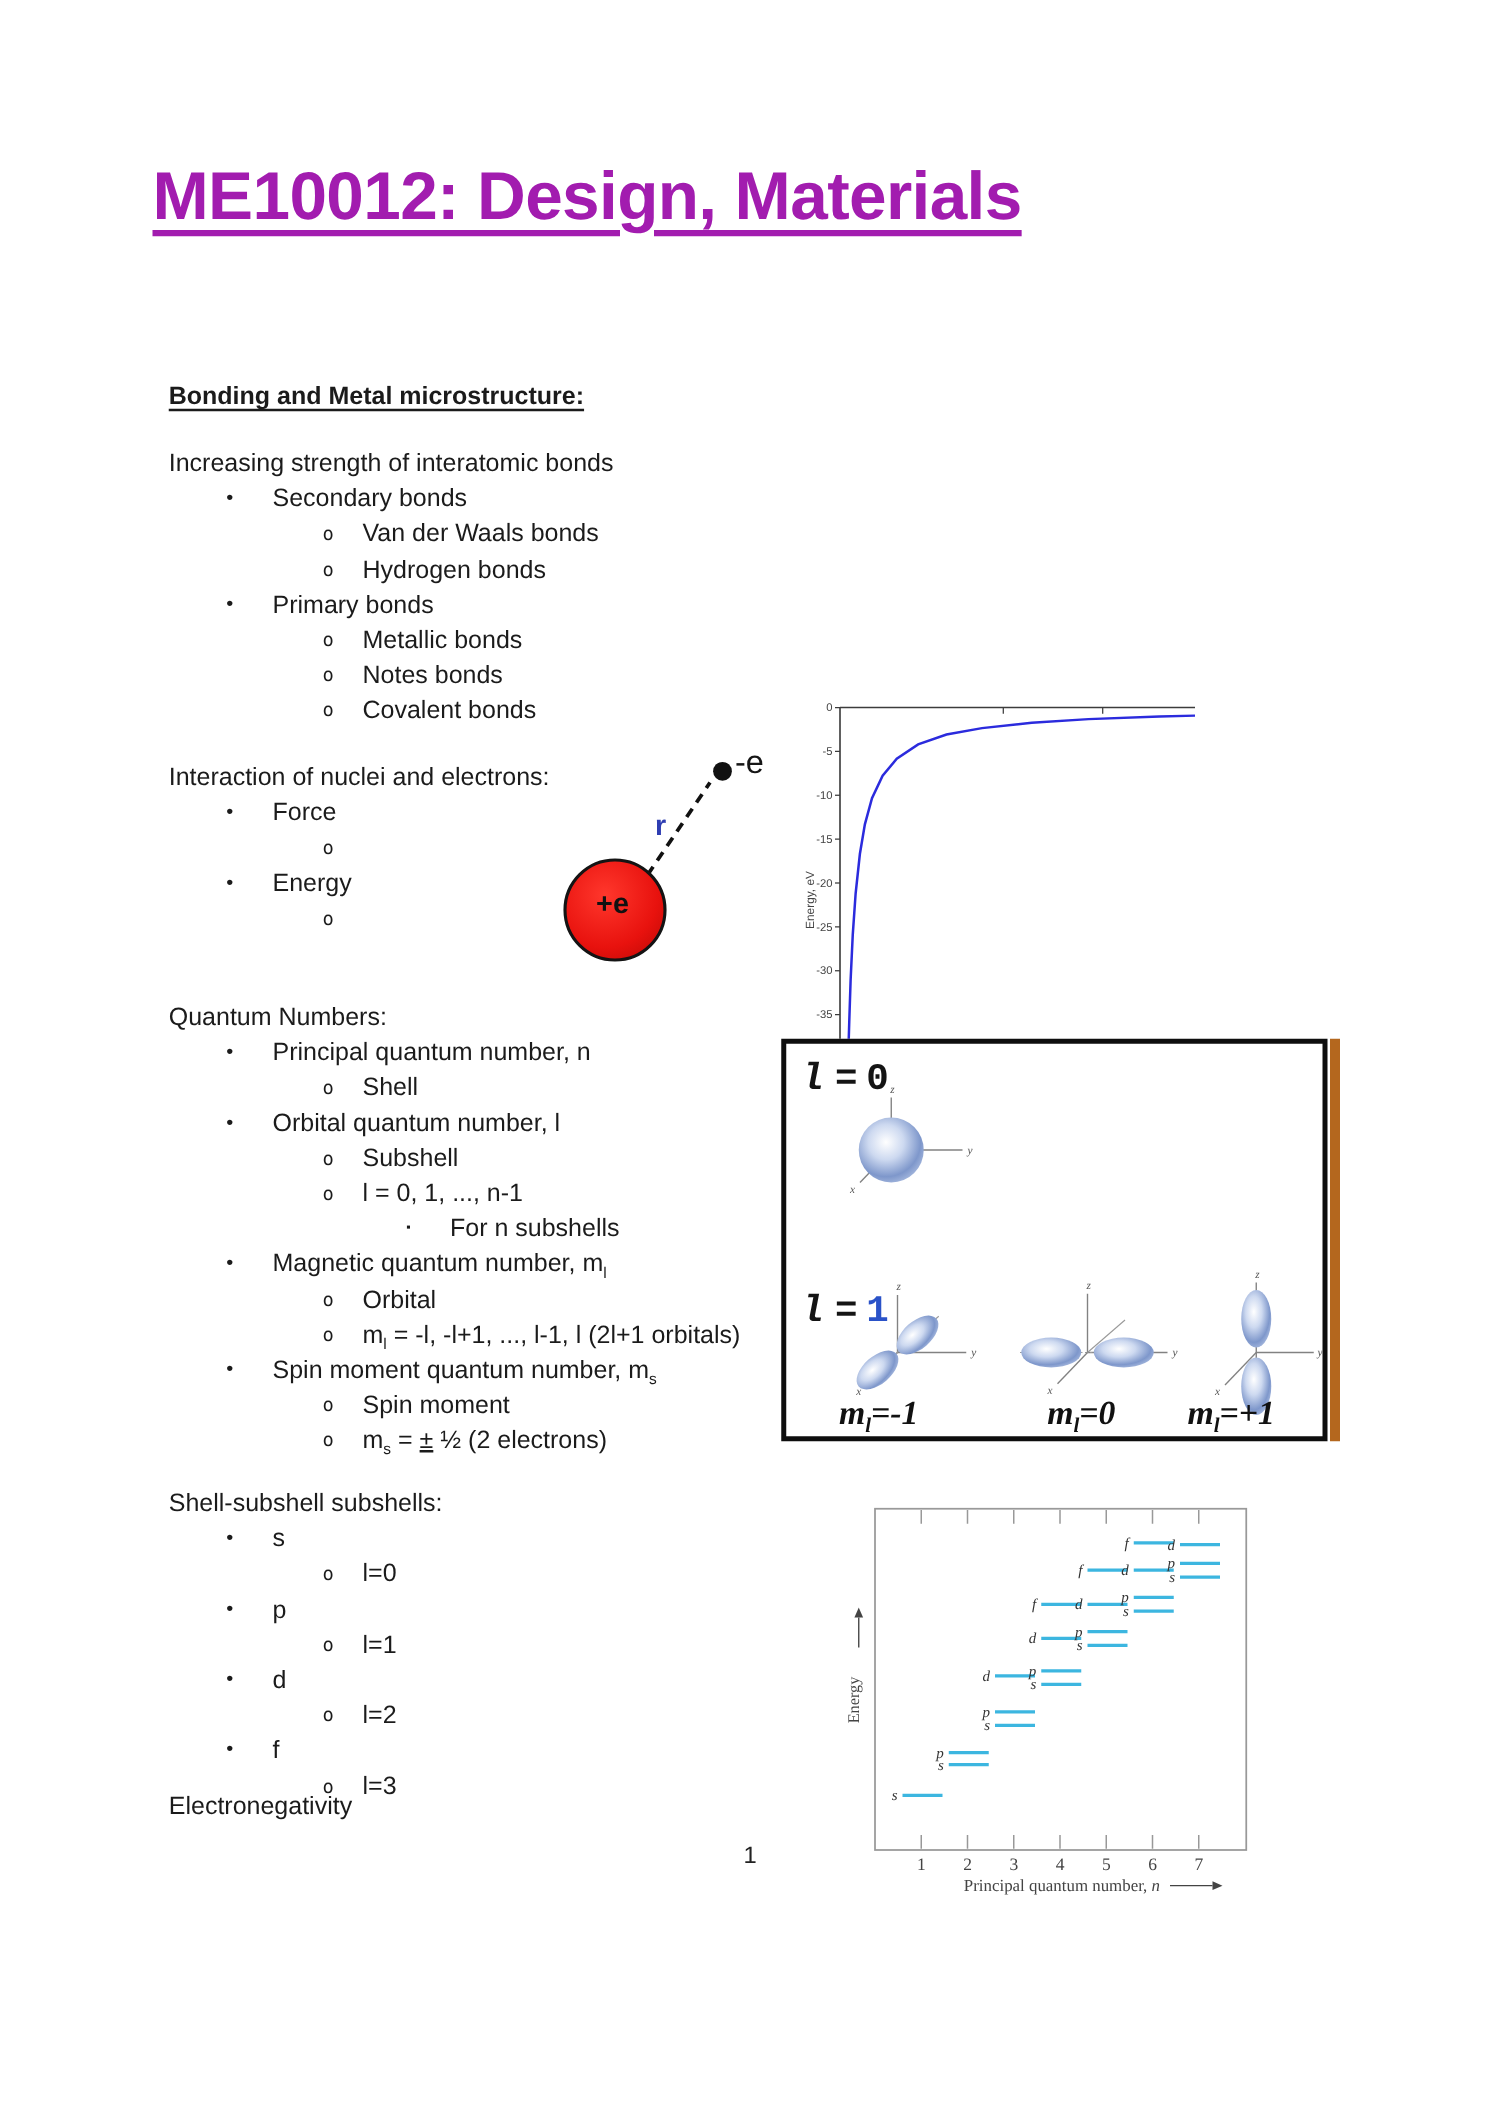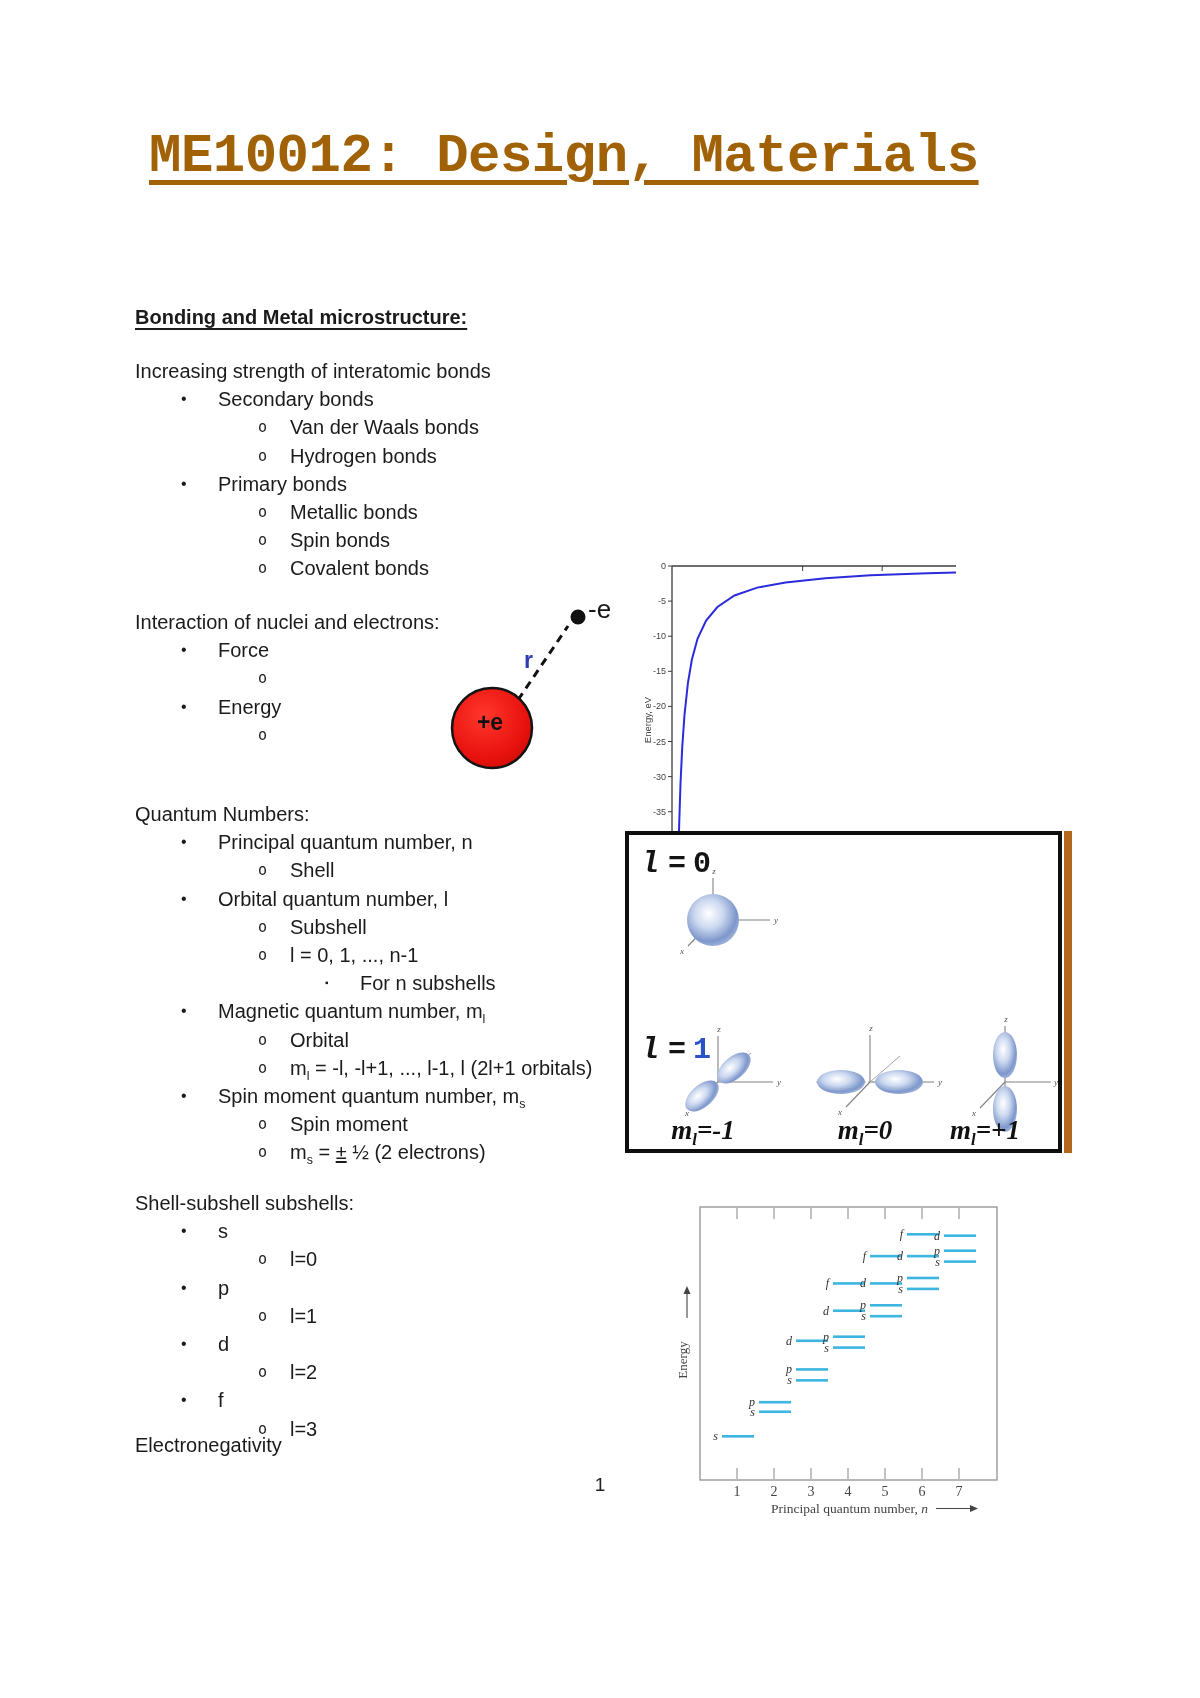--- a/index.html
+++ b/index.html
@@ -1,19 +1,19 @@
 <!DOCTYPE html>
 <html><head>
 <meta charset="utf-8">
 <style>
   html,body{margin:0;padding:0;}
   body{width:1200px;height:1698px;position:relative;background:#ffffff;
        font-family:"Liberation Sans",sans-serif;color:#1b1b1b;overflow:hidden;}
-  .title{position:absolute;left:149px;top:126px;font-size:54px;font-weight:700;
-         line-height:62px;letter-spacing:-0.5px;color:#a16207;font-family:Liberation Mono, monospace;}
+  .title{position:absolute;left:122px;top:126px;font-size:54px;font-weight:700;
+         line-height:62px;letter-spacing:-0.5px;color:#a21caf;}
   .title .tl{text-decoration:underline;text-decoration-thickness:5px;text-underline-offset:9px;}
   .docsec{position:absolute;left:135px;font-size:20px;}
   .line{position:relative;height:28.2px;line-height:28.2px;white-space:nowrap;}
   .line .txt{position:absolute;top:0;left:0;}
   .lvl1 .txt{left:83px;} .lvl2 .txt{left:155px;} .lvl3 .txt{left:225px;}
   .bullet{position:absolute;top:0;}
   .b1{left:46px;font-size:16px;} 
   .b2{left:123px;font-family:"DejaVu Sans Mono",monospace;font-size:15px;}
   .b3{left:190px;font-size:10px;}
   .heading{font-weight:700;}
@@ -70,21 +70,21 @@
     <div class="line lvl1">
       <span class="bullet b1">•</span>
       <span class="txt">Primary bonds</span>
     </div>
     <div class="line lvl2">
       <span class="bullet b2">o</span>
       <span class="txt">Metallic bonds</span>
     </div>
     <div class="line lvl2">
       <span class="bullet b2">o</span>
-      <span class="txt">Spin bonds</span>
+      <span class="txt">Notes bonds</span>
     </div>
     <div class="line lvl2">
       <span class="bullet b2">o</span>
       <span class="txt">Covalent bonds</span>
     </div>
   </div>
 <div class="docsec" style="top: 608px;">
     <div class="line lvl0">
       <span class="txt">Interaction of nuclei and electrons:</span>
     </div>

